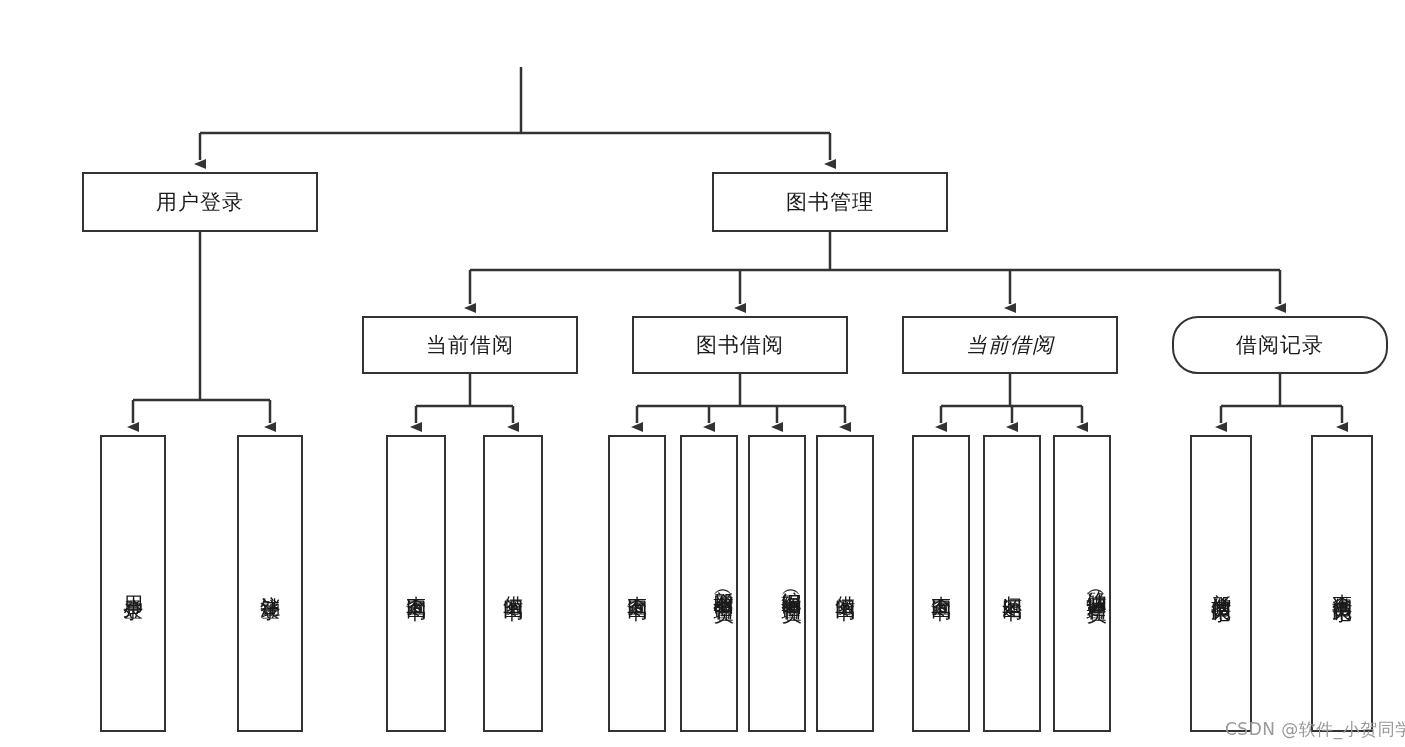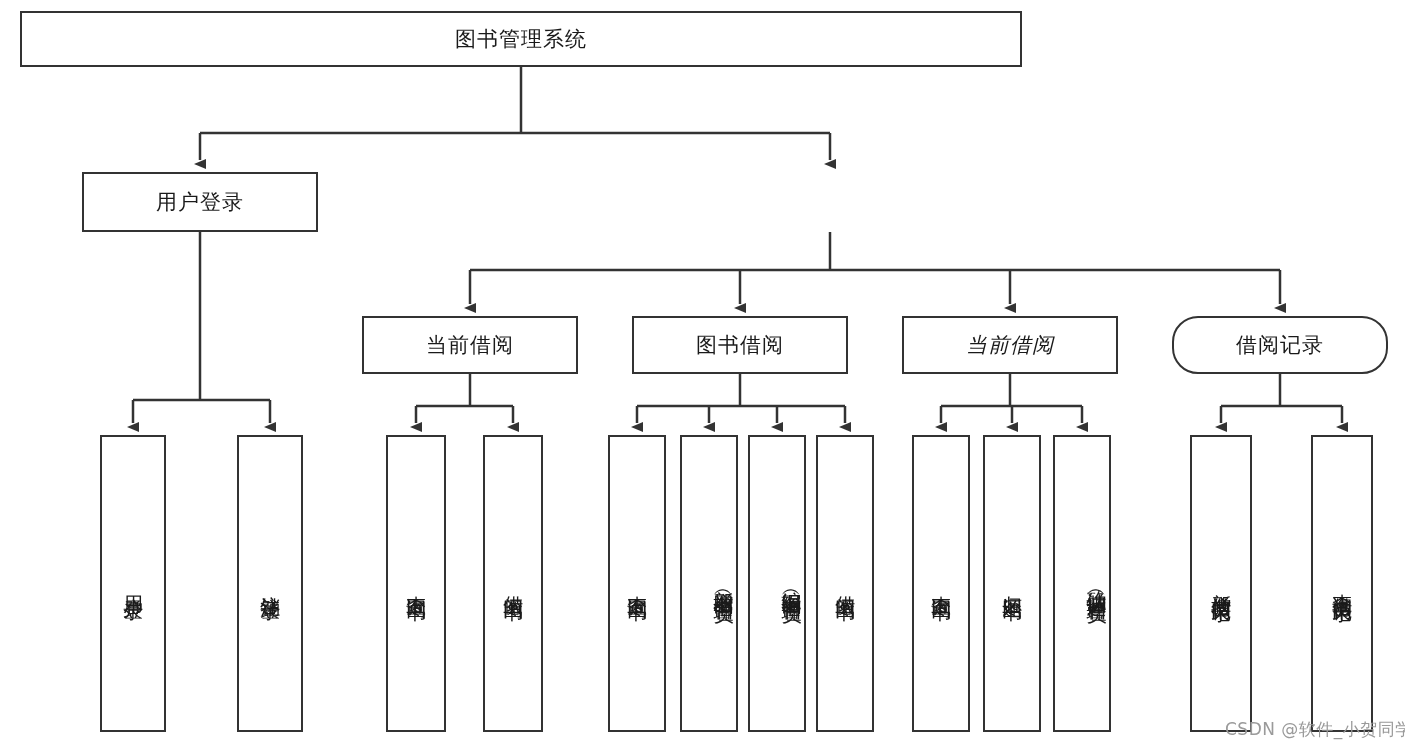--- a/index.html
+++ b/index.html
@@ -109,26 +109,26 @@
       <path d="M 1012 406 L 1012 423" marker-end="url(#arrow)"></path>
       <path d="M 1082 406 L 1082 423" marker-end="url(#arrow)"></path>
 
       <path d="M 1280 374 L 1280 406"></path>
       <path d="M 1221 406 L 1342 406"></path>
       <path d="M 1221 406 L 1221 423" marker-end="url(#arrow)"></path>
       <path d="M 1342 406 L 1342 423" marker-end="url(#arrow)"></path>
     </g>
   </svg>
 
-  <div class="node horiz" style="left:20px;top:11px;width:1002px;height:56px;">
-    <span>图书管理系统</span>
-  </div>
 
   <div class="node horiz" style="left:82px;top:172px;width:236px;height:60px;">
     <span>用户登录</span>
+  </div>
+  <div class="node horiz" style="left:712px;top:172px;width:236px;height:60px;">
+    <span>图书管理</span>
   </div>
 
   <div class="node horiz" style="left:362px;top:316px;width:216px;height:58px;">
     <span>当前借阅</span>
   </div>
   <div class="node horiz" style="left:632px;top:316px;width:216px;height:58px;justify-content:center;">
     <span>图书借阅</span>
   </div>
   <div class="node horiz" style="left:902px;top:316px;width:216px;height:58px;font-style:italic;">
     <span>当前借阅</span>

